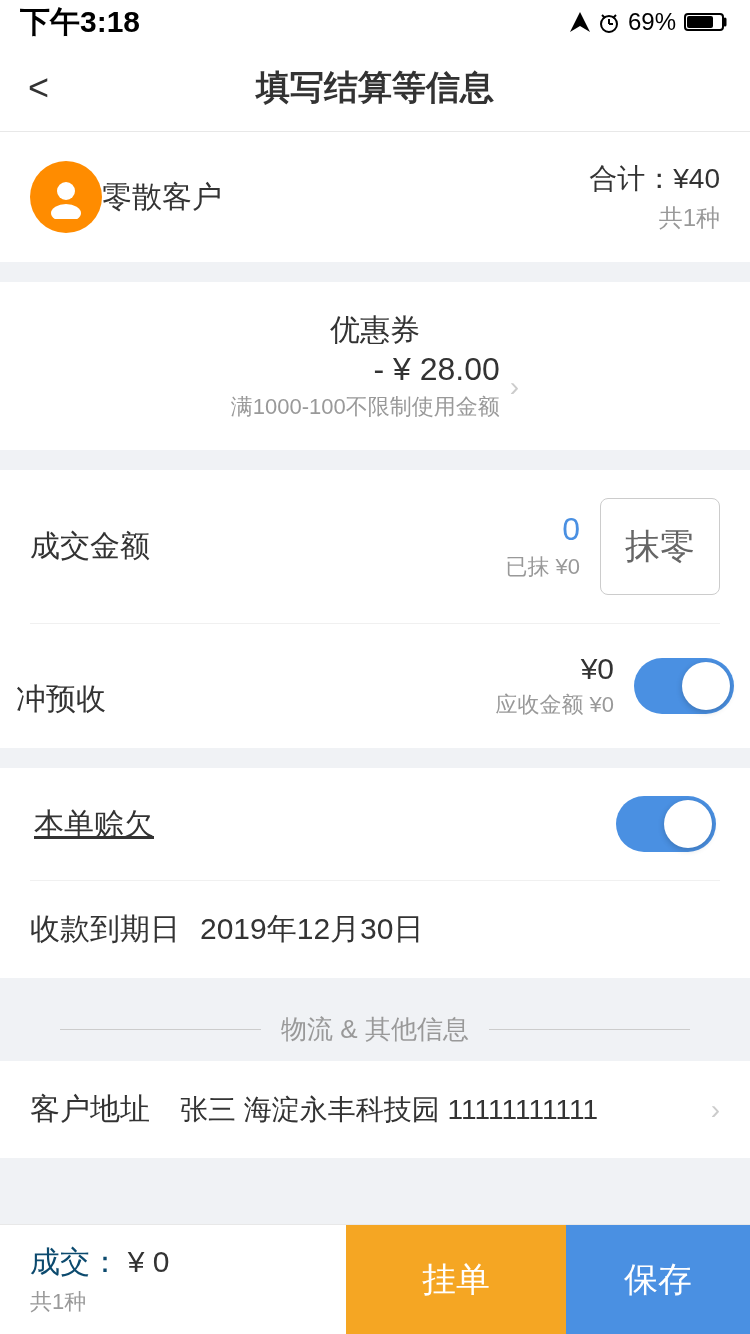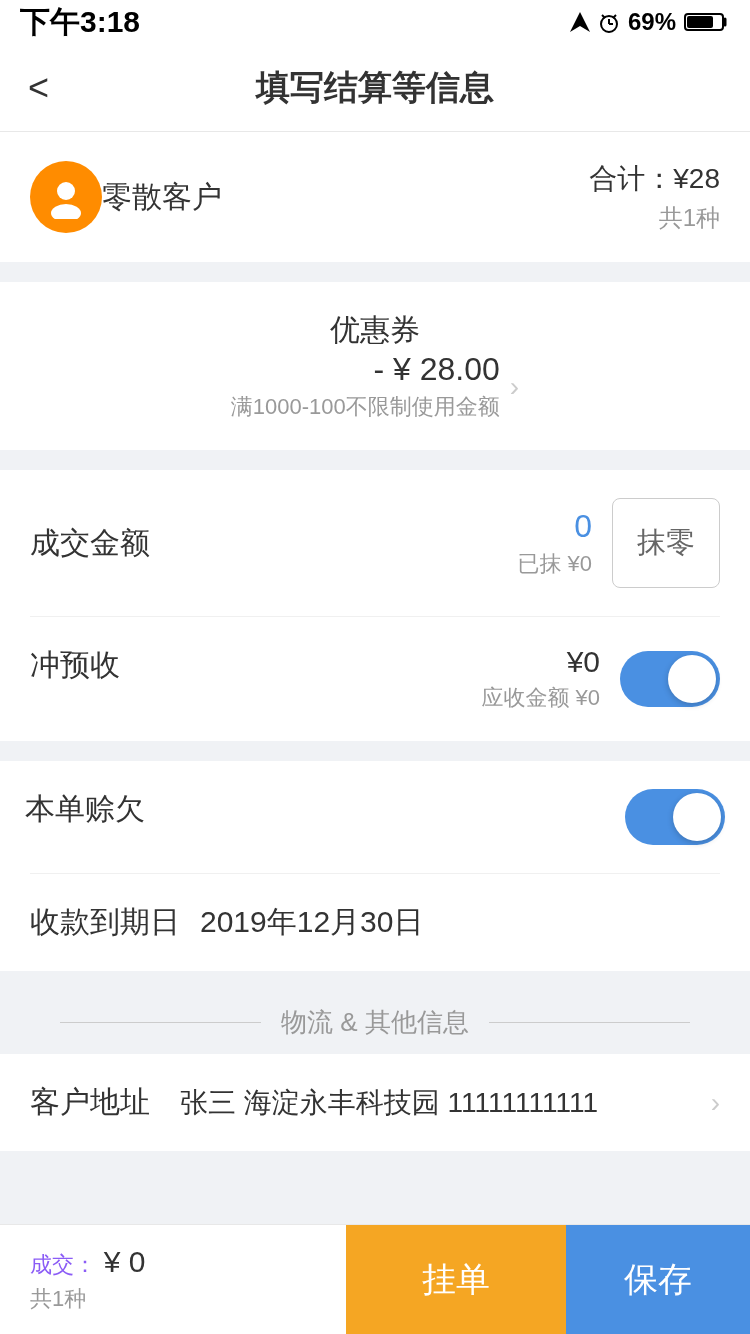--- a/index.html
+++ b/index.html
@@ -20,21 +20,21 @@
       height: 44px;
       display: flex;
       align-items: center;
       justify-content: space-between;
       padding: 0 20px;
       font-size: 24px;
       color: #000;
     }
     .status-left { display: flex; align-items: center; gap: 10px; }
     .status-center { font-size: 30px; font-weight: 600; }
-    .status-right { display: flex; align-items: center; gap: 8px; font-size: 24px; font-weight: bold; }
+    .status-right { display: flex; align-items: center; gap: 8px; font-size: 24px; }
 
     
     .nav-bar {
       background: #fff;
       height: 88px;
       display: flex;
       align-items: center;
       justify-content: center;
       position: relative;
       border-bottom: 1px solid #e8e8e8;
@@ -168,31 +168,31 @@
     }
     .transaction-sub {
       font-size: 22px;
       color: #999;
       margin-top: 4px;
     }
     .round-btn {
       border: 1px solid #ccc;
       border-radius: 8px;
       padding: 24px 24px;
-      font-size: 29px;
+      font-size: 35px;
       color: #666;
       background: #fff;
       cursor: pointer;
     }
 
     
     .prepay-row {
-      padding: 28px 30px;
-      display: flex;
-      align-items: flex-start;
+      padding: 28px 16px;
+      display: flex;
+      align-items: flex-end;
       justify-content: space-between;
     }
     .prepay-right {
       display: flex;
       align-items: center;
       gap: 20px;
     }
     .prepay-values {
       text-align: right;
     }
@@ -221,23 +221,25 @@
       border-radius: 50%;
       background: #fff;
       position: absolute;
       top: 4px;
       right: 4px;
       box-shadow: 0 2px 6px rgba(0,0,0,0.2);
     }
 
     
     .debt-row {
-      padding: 28px 25px;
-      display: flex;
-      justify-content: space-between;
+      padding: 28px 34px;
+      display: flex;
+      align-items: center;
+      justify-content: space-between;
+      text-decoration: underline;
     }
 
     
     .due-date-row {
       padding: 28px 30px;
       display: flex;
       gap: 20px;
     }
     .due-date-label {
       font-size: 30px;
@@ -296,22 +298,22 @@
       display: flex;
       align-items: center;
       background: #fff;
       border-top: 1px solid #e8e8e8;
     }
     .bottom-left {
       flex: 1;
       padding: 0 30px;
     }
     .bottom-deal-label {
-      font-size: 22px;
-      color: #8b5cf6;
+      font-size: 30px;
+      color: #0c4a6e;
     }
     .bottom-deal-value {
       font-size: 30px;
       color: #333;
       font-weight: 500;
     }
     .bottom-count {
       font-size: 22px;
       color: #999;
       margin-top: 4px;
@@ -392,21 +394,21 @@
       <div class="customer-left">
         <div class="person-icon-wrap">
           <svg width="44" height="44" viewBox="0 0 44 44">
             <circle cx="22" cy="16" r="9" fill="#fff"></circle>
             <ellipse cx="22" cy="38" rx="15" ry="9" fill="#fff"></ellipse>
           </svg>
         </div>
         <span class="customer-name">零散客户</span>
       </div>
       <div class="customer-right">
-        <div class="customer-total">合计：¥28</div>
+        <div class="customer-total">合计：¥40</div>
         <div class="customer-count">共1种</div>
       </div>
     </div>
   </div>
 
   <div class="card">
     <div class="coupon-row">
       <span class="coupon-label">优惠券</span>
       <div class="coupon-right">
         <div class="coupon-right-content">

